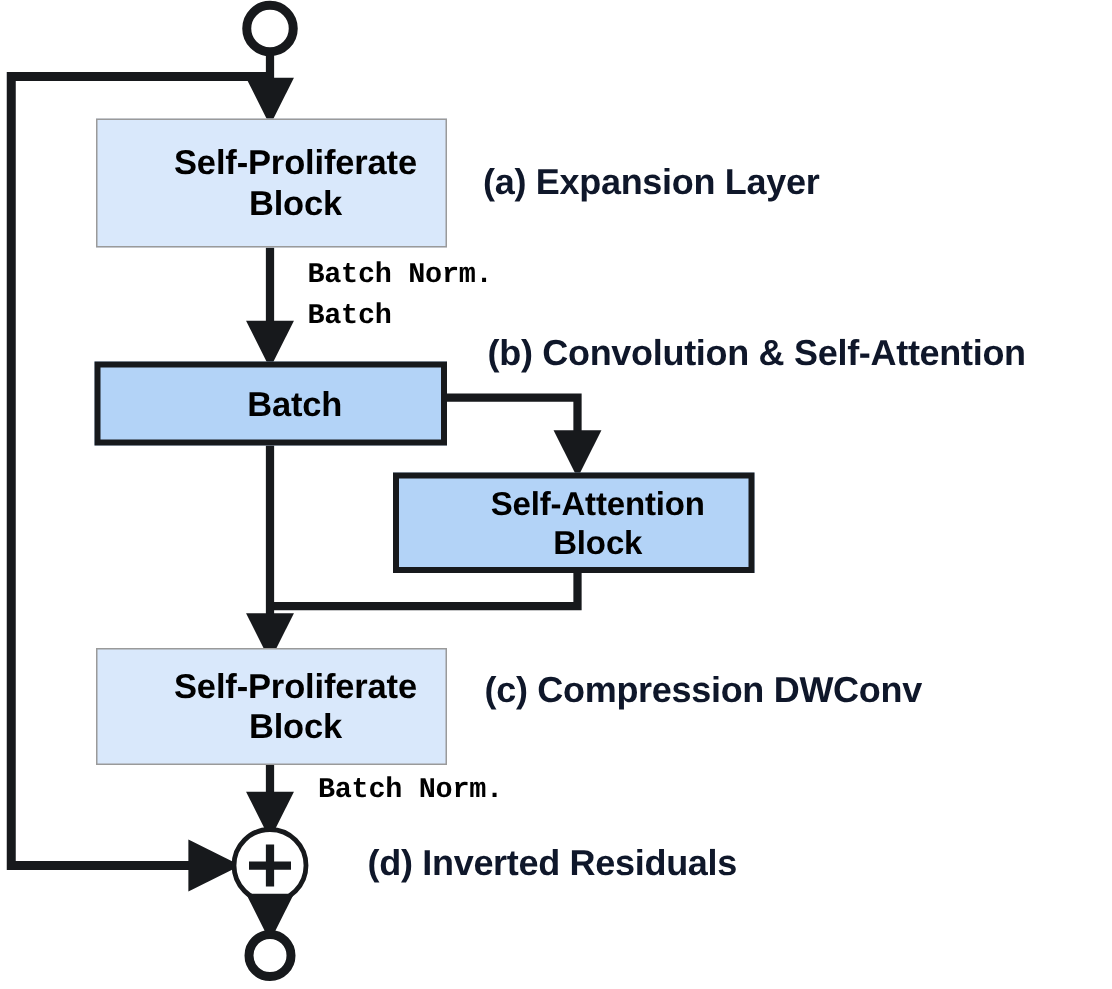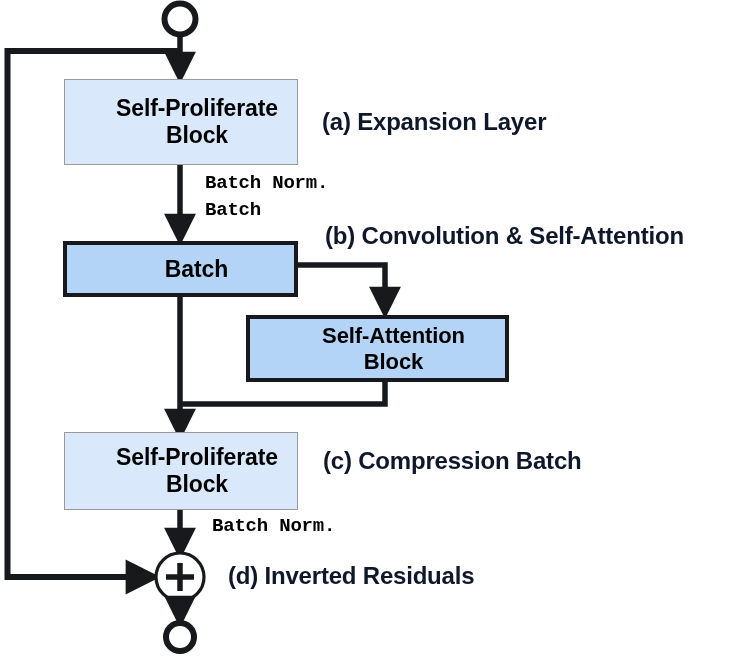--- a/index.html
+++ b/index.html
@@ -120,32 +120,32 @@
 
   <div class="node-box box-thin label-big" style="left:64px; top:79px; width:234px; height:86px;">
     <span class="node-line">Self-Proliferate</span>
     <span class="node-line">Block</span>
   </div>
 
   <div class="node-box box-thick label-big" style="left:63px; top:241px; width:235px; height:56px;">
     <span class="node-line">Batch</span>
   </div>
 
-  <div class="node-box box-thick label-mid" style="left:246px; top:315px; width:263px; height:67px;">
+  <div class="node-box box-thick label-mid" style="left:262px; top:315px; width:241px; height:67px;">
     <span class="node-line">Self-Attention</span>
     <span class="node-line">Block</span>
   </div>
 
   <div class="node-box box-thin label-big" style="left:64px; top:432px; width:234px; height:78px;">
     <span class="node-line">Self-Proliferate</span>
     <span class="node-line">Block</span>
   </div>
 
   <div class="edge-label flow-label" style="left:205px; top:172px;">Batch Norm.</div>
   <div class="edge-label flow-label" style="left:205px; top:199px;">Batch</div>
   <div class="edge-label flow-label" style="left:212px; top:515px;">Batch Norm.</div>
 
   <div class="annotation stage-label" style="left:322px; top:108px;">(a) Expansion Layer</div>
   <div class="annotation stage-label" style="left:325px; top:222px;text-align:right;">(b) Convolution &amp; Self-Attention</div>
-  <div class="annotation stage-label" style="left:323px; top:447px;">(c) Compression Batch</div>
-  <div class="annotation stage-label" style="left:228px; top:562px;">(d) Inverted Residuals</div>
+  <div class="annotation stage-label" style="left:323px; top:447px;">(c) Compression DWConv</div>
+  <div class="annotation stage-label" style="left:245px; top:562px;">(d) Inverted Residuals</div>
 
 </div>
 
 </body></html>

